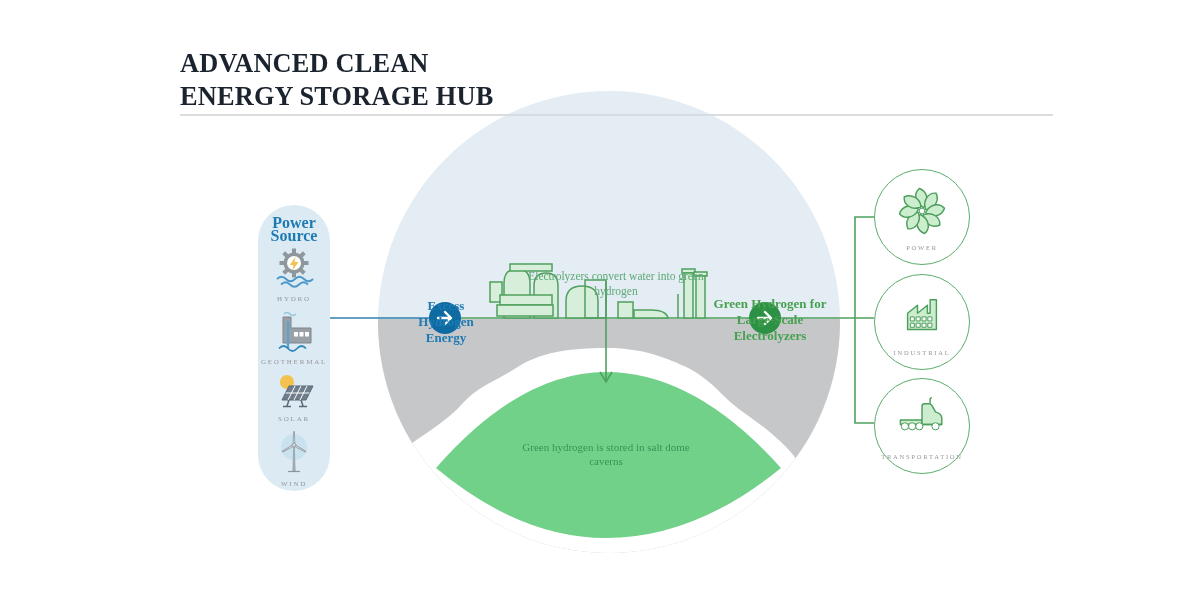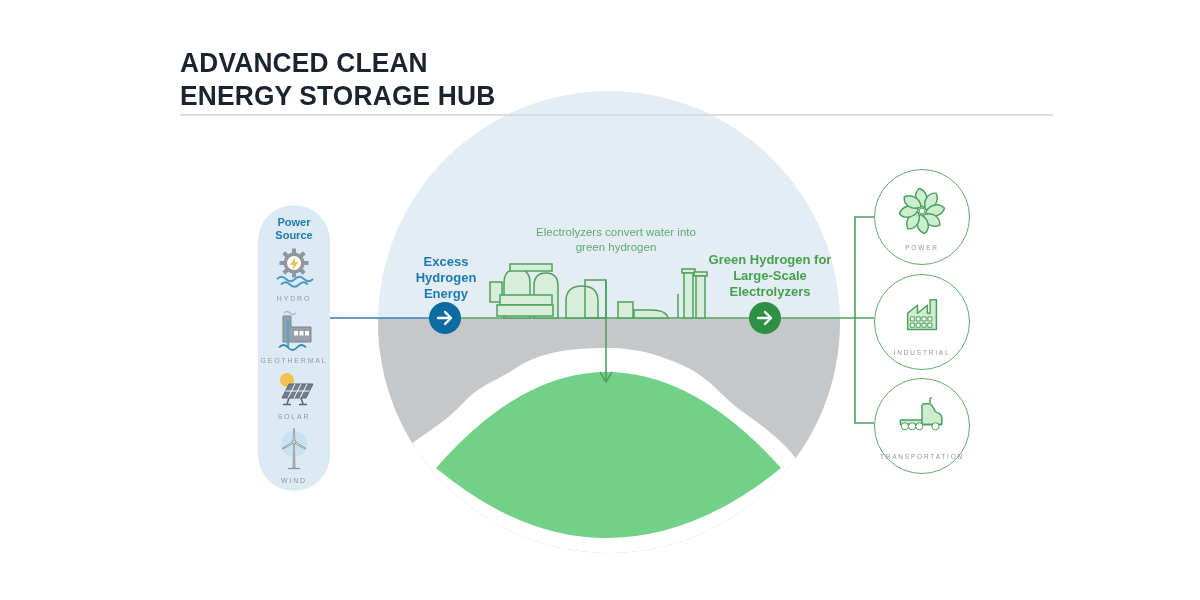--- a/index.html
+++ b/index.html
@@ -1,17 +1,17 @@
 <!DOCTYPE html>
 <html style="--title-ink: #1b242e; --blue-heading: #1d7ab2; --blue-arrow: #0e6ba2; --blue-line: #2e7fae; --green-heading: #46a14f; --green-arrow: #2c9144; --green-line: #4fa05e; --green-caption: #60a878; --storage-caption: #3b9355; --green-dark: #2f9047; --dome-green: #72d189; --sky-blue: #e3edf3; --ground-gray: #c6c7c9; --pill-blue: #dceaf3; --label-gray: #95989b; --icon-green-fill: #cdedcf; --icon-green-stroke: #4c9e5c; --app-circle-stroke: #5cad6b; --plant-fill: #d7efda; --rule-gray: #d9dde0;"><head>
 <meta charset="utf-8">
 <style>
   html,body{margin:0;padding:0;background:#fff;}
   #canvas{position:relative;width:1200px;height:600px;background:#fff;overflow:hidden;
-          font-family:Liberation Sans, sans-serif;}
+          font-family:Liberation Serif, serif;}
   #scene{position:absolute;left:0;top:0;z-index:1;}
 
   
   .sky{fill:var(--sky-blue,#e3edf3);}
   .ground{fill:var(--ground-gray,#c6c7c9);}
   .cavern{fill:#ffffff;}
   .dome{fill:var(--dome-green,#72d189);}
   .rule{stroke:var(--rule-gray,#d9dde0);stroke-width:2;}
   .blue-line{stroke:var(--blue-line,#2e7fae);stroke-width:1.6;fill:none;}
   .green-line{stroke:var(--green-line,#4fa05e);stroke-width:1.6;fill:none;}
@@ -21,38 +21,38 @@
   .blue-btn{fill:var(--blue-arrow,#0e6ba2);}
   .green-btn{fill:var(--green-arrow,#2c9144);}
   .arrow-glyph{stroke:#fff;stroke-width:2.4;fill:none;stroke-linecap:round;stroke-linejoin:round;}
 
   
   .title{position:absolute;left:180px;top:46px;z-index:2;color:var(--title-ink,#1b242e);
          font-weight:800;font-size:28px;line-height:33px;letter-spacing:.2px;
          transform:scaleX(.94);transform-origin:left top;white-space:nowrap;}
 
   
-  .flow-text{position:absolute;z-index:2;text-align:center;}
+  .flow-text{position:absolute;z-index:2;text-align:center;margin-top:44px;}
   .t-excess{left:401px;top:254px;width:90px;color:var(--blue-heading,#1d7ab2);
             font-weight:700;font-size:13px;line-height:16px;}
   .t-electrolyzer{left:526px;top:225px;width:180px;color:var(--green-caption,#60a878);
             font-size:11.5px;line-height:15px;}
   .t-output{left:705px;top:252px;width:130px;color:var(--green-heading,#46a14f);
             font-weight:700;font-size:13px;line-height:16px;}
   .t-storage{left:516px;top:396px;width:180px;color:var(--storage-caption,#3b9355);
             font-size:11px;line-height:14px;}
   .t-h2{left:556px;top:428px;width:100px;color:var(--green-dark,#2f9047);
         font-weight:800;font-size:40px;line-height:44px;}
   .t-h2 sub{font-size:24px;}
 
   
   .pill{position:absolute;z-index:2;left:258px;top:205px;width:72px;height:286px;
         border-radius:36px;background:var(--pill-blue,#dceaf3);
         display:flex;flex-direction:column;align-items:center;padding-top:11px;box-sizing:border-box;}
-  .pill-heading{width:60px;text-align:center;font-size:11px;line-height:13px;font-weight:700;
+  .pill-heading{width:60px;text-align:center;font-size:16px;line-height:13px;font-weight:700;
         color:var(--blue-heading,#2a7ab0);}
   .ps-item{display:flex;flex-direction:column;align-items:center;margin-top:6px;}
   .ps-label{font-size:7px;letter-spacing:1.8px;color:var(--label-gray,#95989b);margin-top:1px;}
 
   
   .app-circle{position:absolute;z-index:2;width:96px;height:96px;border-radius:50%;
         background:#fff;border:1.6px solid var(--app-circle-stroke,#5cad6b);box-sizing:border-box;
         display:flex;flex-direction:column;align-items:center;justify-content:center;}
   .app-label{font-size:6.5px;letter-spacing:1.8px;color:var(--label-gray,#95989b);margin-top:2px;}
   .app-icon{fill:var(--icon-green-fill,#cdedcf);stroke:var(--icon-green-stroke,#4c9e5c);
@@ -196,20 +196,21 @@
           <line x1="16" y1="42.5" x2="28" y2="42.5" stroke="#8d949a" stroke-width="1.2"></line>
         </svg>
       </span>
       <div class="ps-label">WIND</div>
     </div>
   </div>
 
   <div class="flow-text t-excess">Excess Hydrogen Energy</div>
   <div class="flow-text t-electrolyzer">Electrolyzers convert water into green hydrogen</div>
   <div class="flow-text t-output">Green Hydrogen for Large-Scale Electrolyzers</div>
+  <div class="flow-text t-storage">Green hydrogen is stored in salt dome caverns</div>
 
   <div class="app-circle" style="left:874px;top:169px;">
     <span>
       <svg width="54" height="54" viewBox="0 0 60 60" class="app-icon">
         <path d="M30,25 C23,21 20,11 27,5 C36,8 38,19 33,25 C32,26 31,26 30,25 Z"></path>
         <path d="M30,25 C23,21 20,11 27,5 C36,8 38,19 33,25 C32,26 31,26 30,25 Z" transform="rotate(45 30 30)"></path>
         <path d="M30,25 C23,21 20,11 27,5 C36,8 38,19 33,25 C32,26 31,26 30,25 Z" transform="rotate(90 30 30)"></path>
         <path d="M30,25 C23,21 20,11 27,5 C36,8 38,19 33,25 C32,26 31,26 30,25 Z" transform="rotate(135 30 30)"></path>
         <path d="M30,25 C23,21 20,11 27,5 C36,8 38,19 33,25 C32,26 31,26 30,25 Z" transform="rotate(180 30 30)"></path>
         <path d="M30,25 C23,21 20,11 27,5 C36,8 38,19 33,25 C32,26 31,26 30,25 Z" transform="rotate(225 30 30)"></path>

